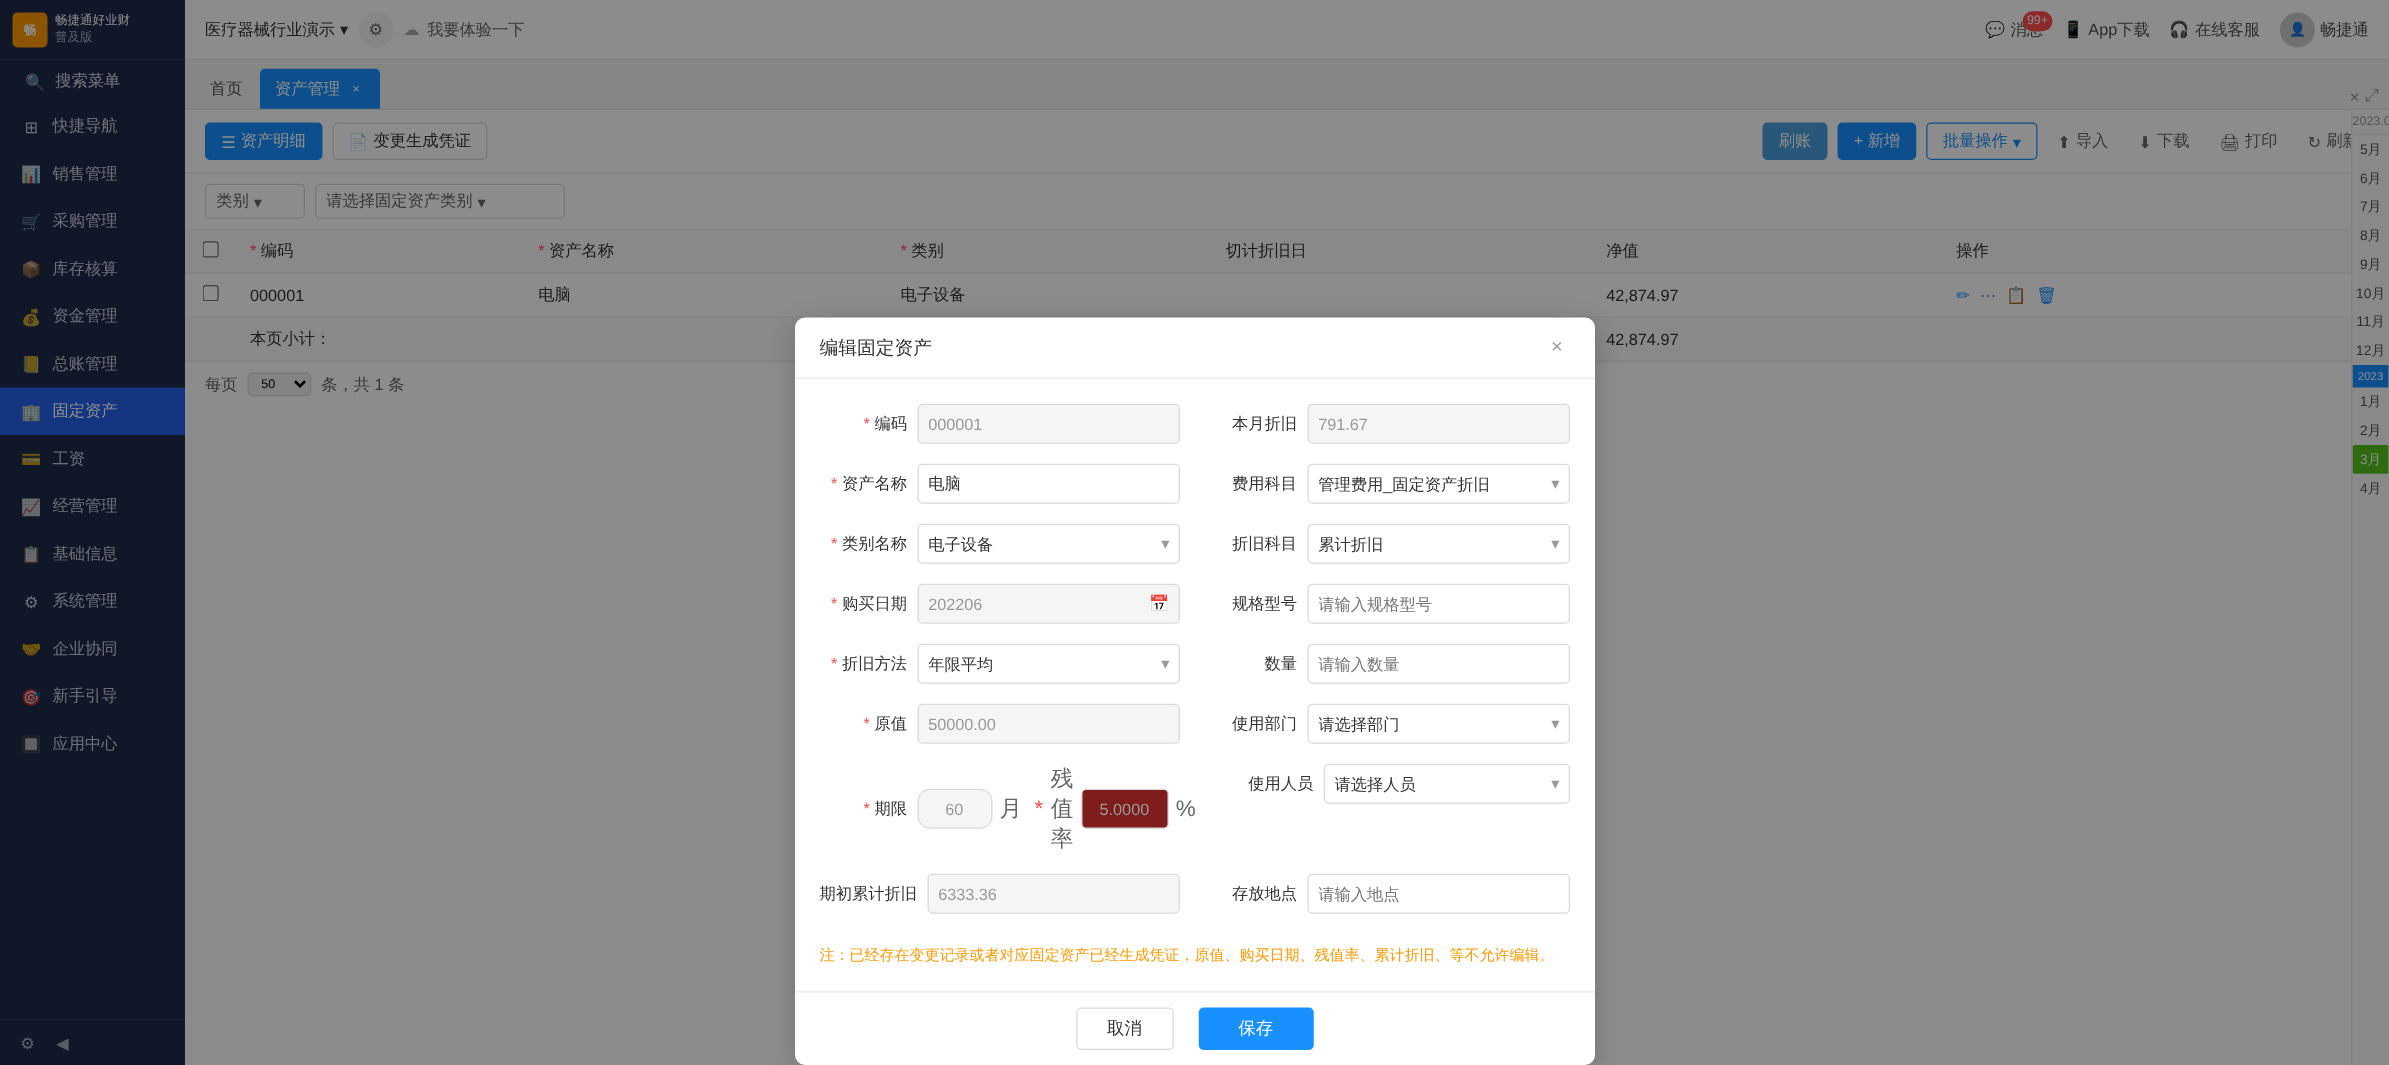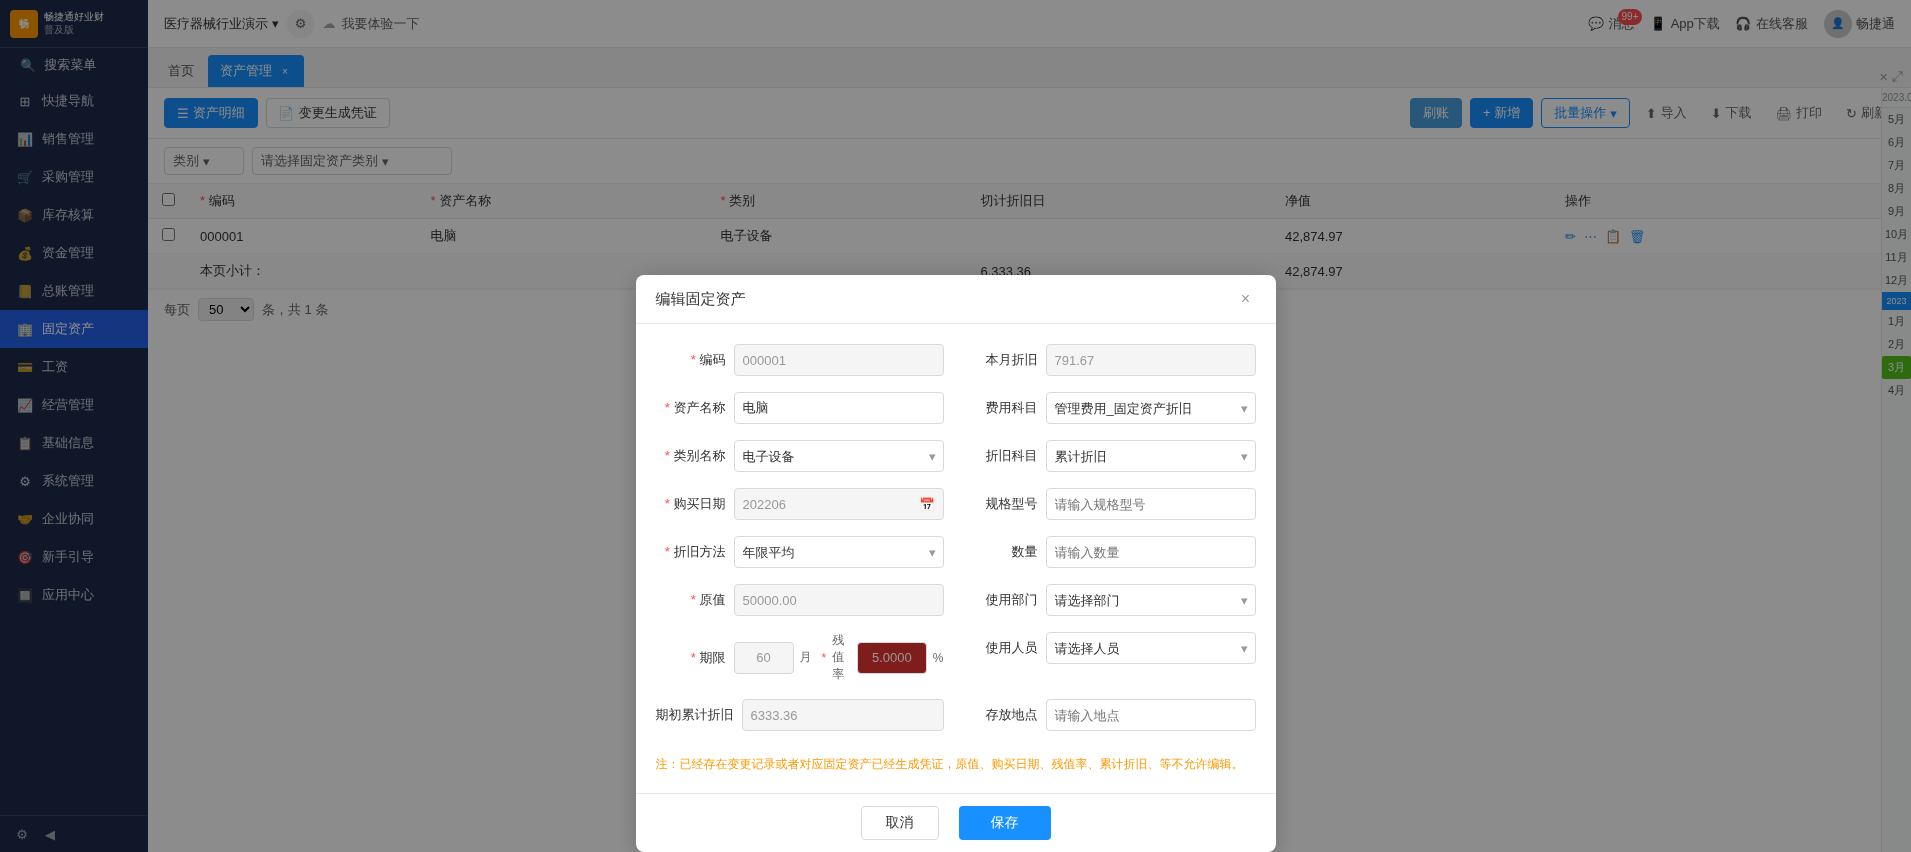--- a/index.html
+++ b/index.html
@@ -107,21 +107,21 @@
       position: absolute; right: 0; top: 0; width: 30px; height: 100%;
       background: #f8f9fa; border-left: 1px solid #e8e8e8; display: flex; flex-direction: column;
       align-items: center; font-size: 11px; color: #666; overflow: hidden;
     }
     .cal-month { padding: 4px 0; font-size: 10px; color: #999; border-bottom: 1px solid #e8e8e8; width: 100%; text-align: center; }
     .cal-day { padding: 4px 0; font-size: 11px; color: #555; cursor: pointer; width: 100%; text-align: center; }
     .cal-day.highlight2 { background: #52c41a; color: #fff; border-radius: 2px; }
 
     
     .page-footer { padding: 8px 16px; display: flex; align-items: center; gap: 8px; font-size: 13px; color: #666; border-top: 1px solid #f0f0f0; }
-    .page-select { border: 1px solid #d9d9d9; border-radius: 4px; padding: 2px 6px; font-size: 13px; }
+    .page-select { border: 1px solid #d9d9d9; border-radius: 4px; padding: 2px 6px; font-size: 10px; }
 
     
     .modal-overlay {
       position: fixed; top: 0; left: 0; width: 100%; height: 100%;
       background: rgba(0,0,0,0.45); z-index: 1000; display: flex; align-items: flex-end; justify-content: center;
     }
     .modal {
       background: #fff; border-radius: 8px; width: 640px; max-height: 90vh;
       box-shadow: 0 4px 24px rgba(0,0,0,0.2); overflow: hidden;
     }
@@ -151,21 +151,21 @@
     .form-select {
       width: 100%; height: 32px; border: 1px solid #d9d9d9; border-radius: 4px;
       padding: 0 28px 0 8px; font-size: 13px; color: #333; appearance: none; background: #fff; cursor: pointer;
     }
     .form-select-arrow { position: absolute; right: 8px; top: 50%; transform: translateY(-50%); color: #999; pointer-events: none; }
     .form-date-wrap { flex: 1; position: relative; }
     .form-date { width: 100%; height: 32px; border: 1px solid #d9d9d9; border-radius: 4px; padding: 0 28px 0 8px; font-size: 13px; background: #f5f5f5; color: #999; }
     .form-date-icon { position: absolute; right: 8px; top: 50%; transform: translateY(-50%); color: #999; }
     .form-inline { display: flex; align-items: center; gap: 6px; flex: 1; }
     .form-inline-input { width: 60px; height: 32px; border: 1px solid #d9d9d9; border-radius: 4px; padding: 0 6px; font-size: 13px; text-align: center; }
-    .form-unit { font-size: 12px; color: #666; }
+    .form-unit { font-size: 18px; color: #666; }
     .form-note { font-size: 12px; color: #ff9900; padding: 8px 0 0 0; line-height: 1.5; }
 
     .btn-cancel { height: 34px; padding: 0 24px; border: 1px solid #d9d9d9; border-radius: 4px; background: #fff; color: #333; font-size: 14px; cursor: pointer; }
     .btn-save { height: 34px; padding: 0 32px; border-radius: 4px; background: #1890ff; color: #fff; font-size: 14px; border: none; cursor: pointer; }
   </style>
 </head>
 <body>
 
 <div class="sidebar">
   <div class="sidebar-logo">
@@ -540,21 +540,21 @@
         </div>
       </div>
 
       <div class="form-row">
         <div class="form-item">
           <span class="form-label">
             <span class="req">*</span>
             <span>期限</span>
           </span>
           <div class="form-inline">
-            <input class="form-inline-input" type="text" readonly="" style="background: rgb(245, 245, 245); color: rgb(153, 153, 153);" value="60">
+            <input class="form-inline-input" type="text" readonly="" style="background: rgb(245, 245, 245); color: rgb(153, 153, 153); border-radius: 10px;" value="60">
             <span class="form-unit">月</span>
             <span class="form-unit req" style="color:#ff4d4f;margin-left:4px;">*</span>
             <span class="form-unit">残值率</span>
             <input class="form-inline-input" type="text" readonly="" style="background: #7f1d1d; color: rgb(153, 153, 153); width: 70px;" value="5.0000">
             <span class="form-unit">%</span>
           </div>
         </div>
         <div class="form-item">
           <span class="form-label">使用人员</span>
           <div class="form-select-wrap">

